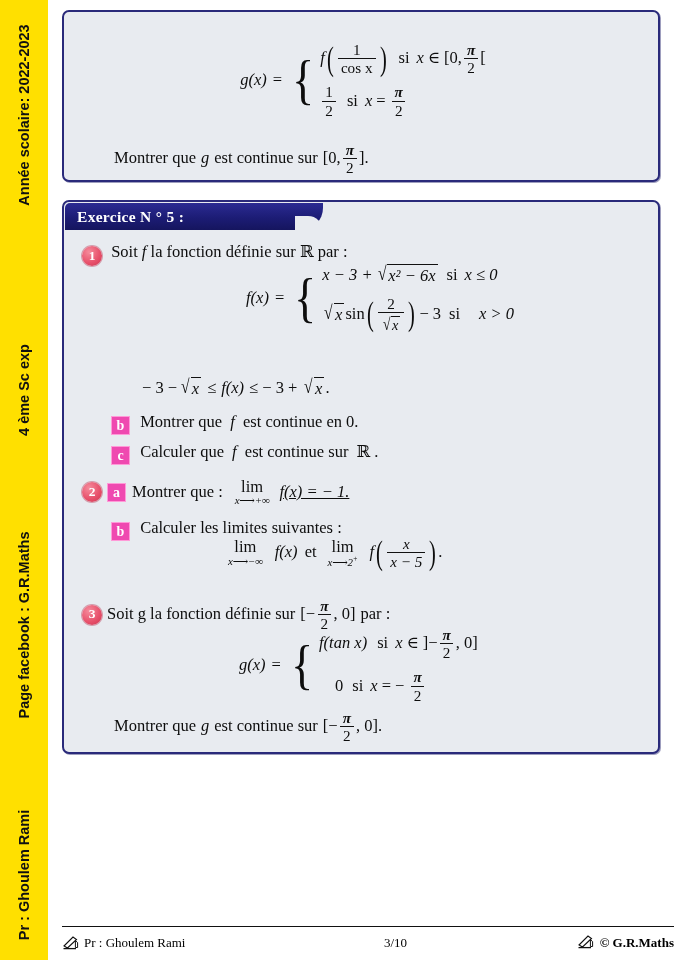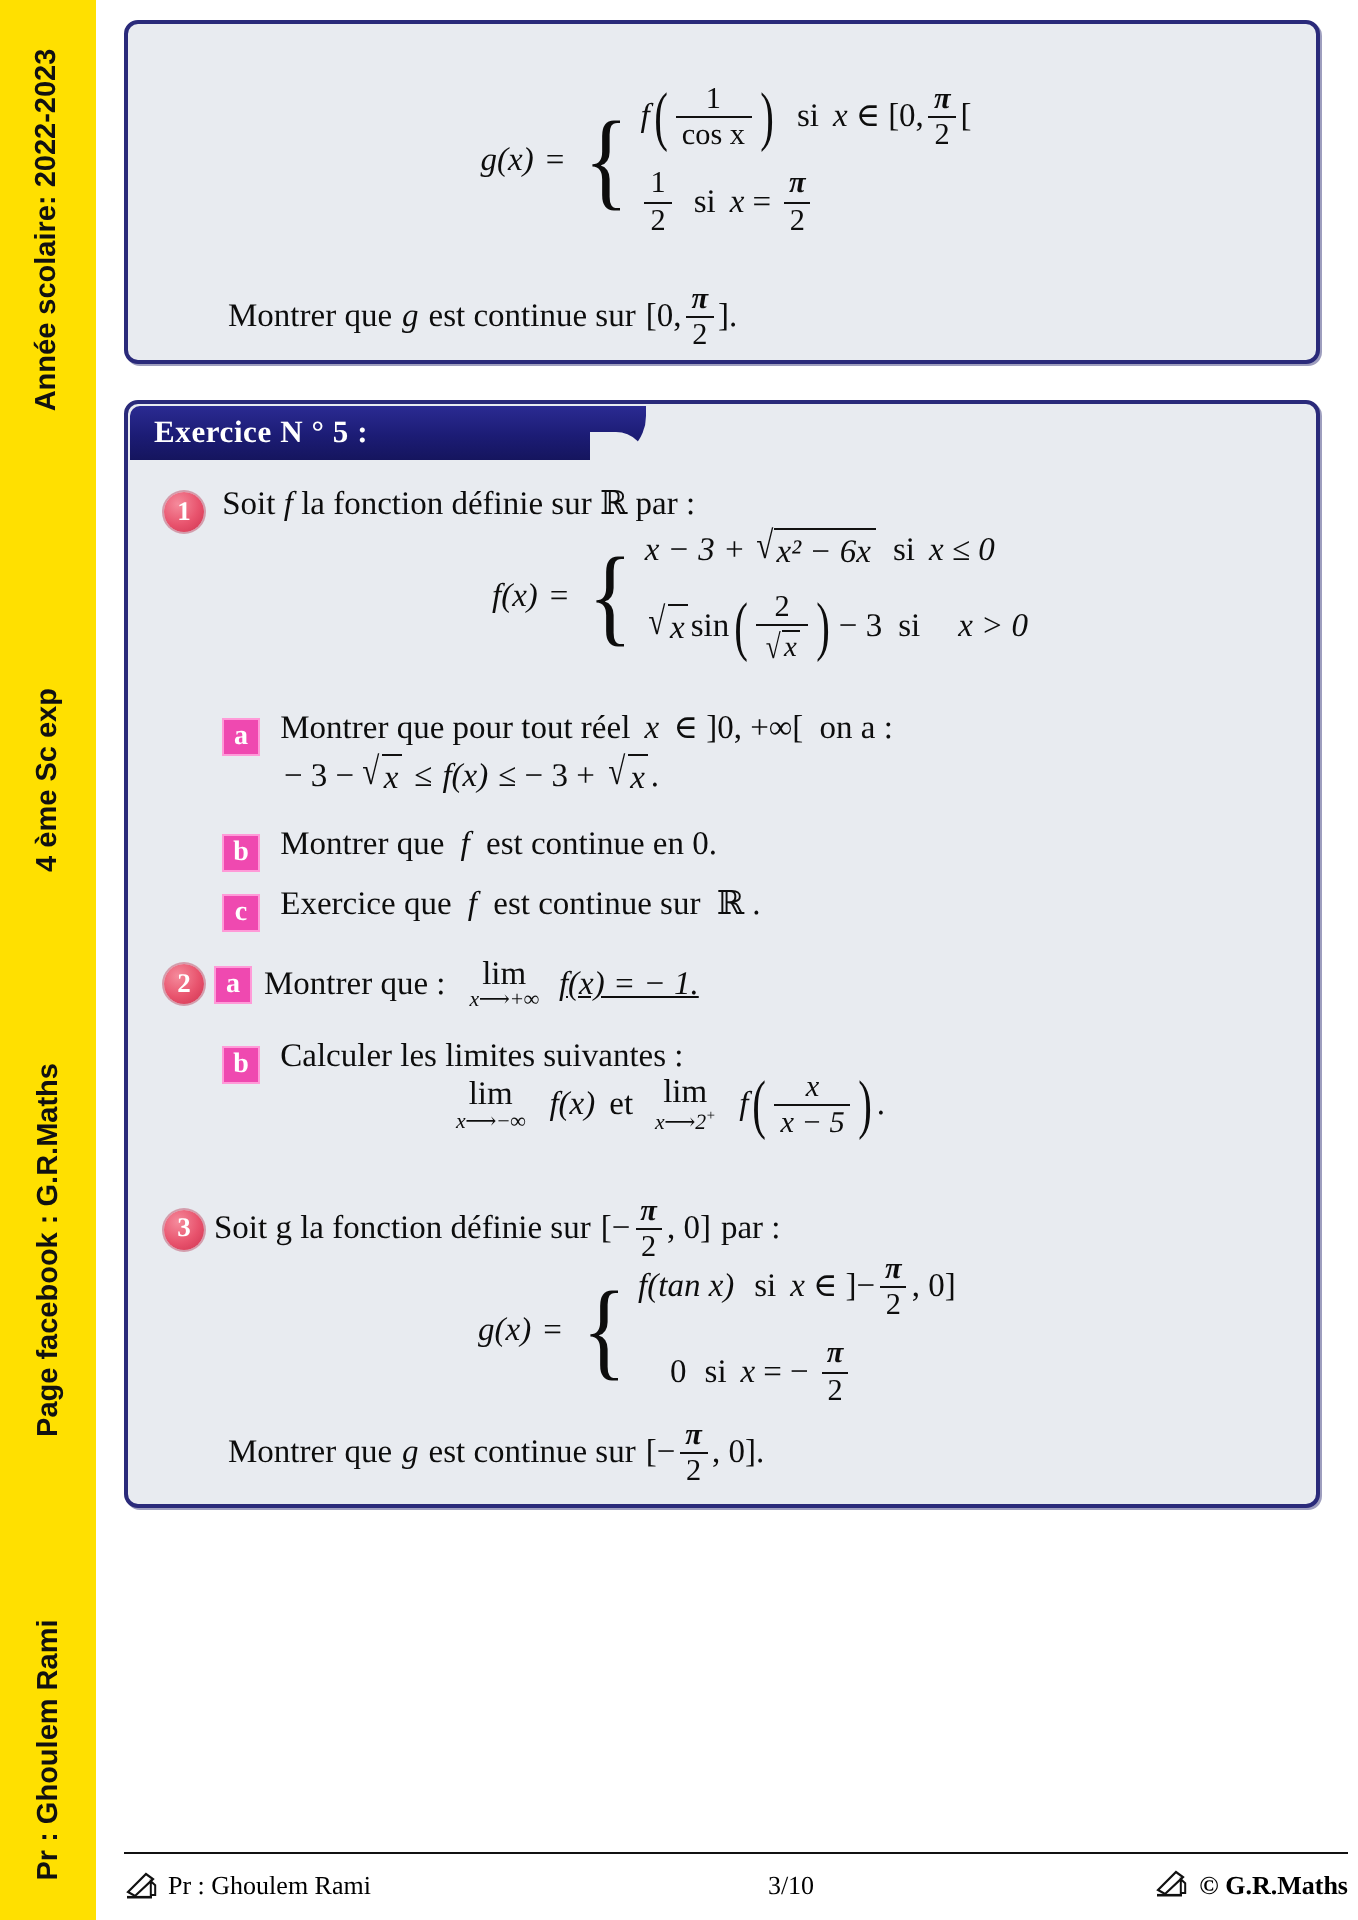--- a/index.html
+++ b/index.html
@@ -382,28 +382,20 @@
               <span class="paren-big">)</span>
               <span style="margin-left:2px;">− 3</span>
               <span style="margin-left:8px;">si</span>
               <span class="mi" style="margin-left:19px;">x &gt; 0</span>
             </span>
           </span>
         </span>
       </span>
     </div>
 
-    <div class="blk txt" style="left:47px; top:152px;">
-      <span class="let-badge">a</span>
-      <span>Montrer que pour tout réel</span>
-      <span class="mi" style="margin:0 3px;">x</span>
-      <span>∈</span>
-      <span>]0, +∞[</span>
-      <span style="margin-left:4px;">on a :</span>
-    </div>
     <div class="blk txt" style="left:78px; top:175px;">
       <span style="display:inline-flex;align-items:center;">
         <span>− 3 −</span>
         <span class="sqrt" style="margin-left:3px;">
           <span class="rad">√</span>
           <span class="rand mi">x</span>
         </span>
         <span style="margin:0 5px;">≤</span>
         <span class="mi">f(x)</span>
         <span style="margin:0 5px;">≤ − 3 +</span>
@@ -417,21 +409,21 @@
 
     <div class="blk txt" style="left:47px; top:210px;">
       <span class="let-badge">b</span>
       <span>Montrer que</span>
       <span class="mi" style="margin:0 4px;">f</span>
       <span>est continue en 0.</span>
     </div>
 
     <div class="blk txt" style="left:47px; top:240px;">
       <span class="let-badge">c</span>
-      <span>Exercice que</span>
+      <span>Calculer que</span>
       <span class="mi" style="margin:0 4px;">f</span>
       <span>est continue sur</span>
       <span style="margin-left:4px;">ℝ</span>
       <span>.</span>
     </div>
 
     <div class="blk txt" style="left:18px; top:276px;">
       <span style="display:inline-flex;align-items:center;">
         <span class="num-badge">2</span>
         <span class="let-badge">a</span>

